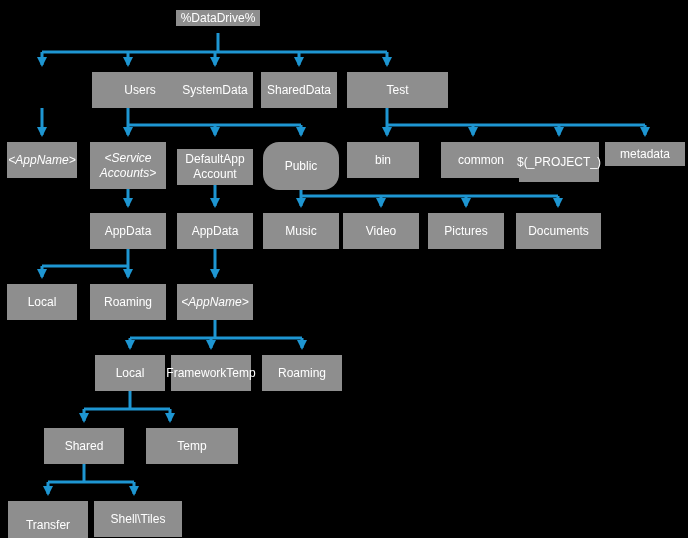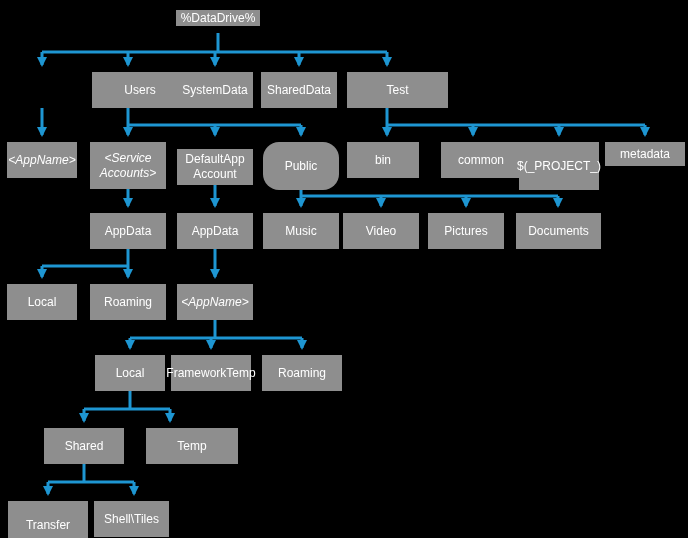--- a/index.html
+++ b/index.html
@@ -141,21 +141,21 @@
   <div class="node" style="left:177px;top:72px;width:76px;height:36px;">SystemData</div>
   <div class="node" style="left:261px;top:72px;width:76px;height:36px;">SharedData</div>
   <div class="node" style="left:347px;top:72px;width:101px;height:36px;">Test</div>
 
   <div class="node em" style="left:7px;top:142px;width:70px;height:36px;">&lt;AppName&gt;</div>
   <div class="node em" style="left:90px;top:142px;width:76px;height:47px;">&lt;Service Accounts&gt;</div>
   <div class="node" style="left:177px;top:142px;width:76px;height:36px;margin-top:7px;">DefaultApp Account</div>
   <div class="node" style="left:263px;top:142px;width:76px;height:48px;border-radius:16px;">Public</div>
   <div class="node" style="left:347px;top:142px;width:72px;height:36px;">bin</div>
   <div class="node" style="left:433px;top:142px;width:80px;height:36px;margin-left:8px;">common</div>
-  <div class="node" style="left:519px;top:142px;width:80px;height:48px;">$(_PROJECT_)</div>
+  <div class="node" style="left:519px;top:142px;width:80px;height:40px;">$(_PROJECT_)</div>
   <div class="node" style="left:605px;top:142px;width:80px;height:24px;">metadata</div>
 
   <div class="node" style="left:90px;top:213px;width:76px;height:36px;">AppData</div>
   <div class="node" style="left:177px;top:213px;width:76px;height:36px;">AppData</div>
   <div class="node" style="left:263px;top:213px;width:76px;height:36px;">Music</div>
   <div class="node" style="left:343px;top:213px;width:76px;height:36px;">Video</div>
   <div class="node" style="left:428px;top:213px;width:76px;height:36px;">Pictures</div>
   <div class="node" style="left:516px;top:213px;width:85px;height:36px;">Documents</div>
 
   <div class="node" style="left:7px;top:284px;width:70px;height:36px;">Local</div>
@@ -163,15 +163,15 @@
   <div class="node em" style="left:177px;top:284px;width:76px;height:36px;">&lt;AppName&gt;</div>
 
   <div class="node" style="left:95px;top:355px;width:70px;height:36px;">Local</div>
   <div class="node" style="left:171px;top:355px;width:80px;height:36px;">FrameworkTemp</div>
   <div class="node" style="left:262px;top:355px;width:80px;height:36px;">Roaming</div>
 
   <div class="node" style="left:44px;top:428px;width:80px;height:36px;">Shared</div>
   <div class="node" style="left:146px;top:428px;width:92px;height:36px;">Temp</div>
 
   <div class="node" style="left:8px;top:501px;width:80px;height:48px;">Transfer</div>
-  <div class="node" style="left:94px;top:501px;width:75px;height:36px;">Shell\Tiles</div>
+  <div class="node" style="left:94px;top:501px;width:88px;height:36px;">Shell\Tiles</div>
 
 </div>
 
 </body></html>

